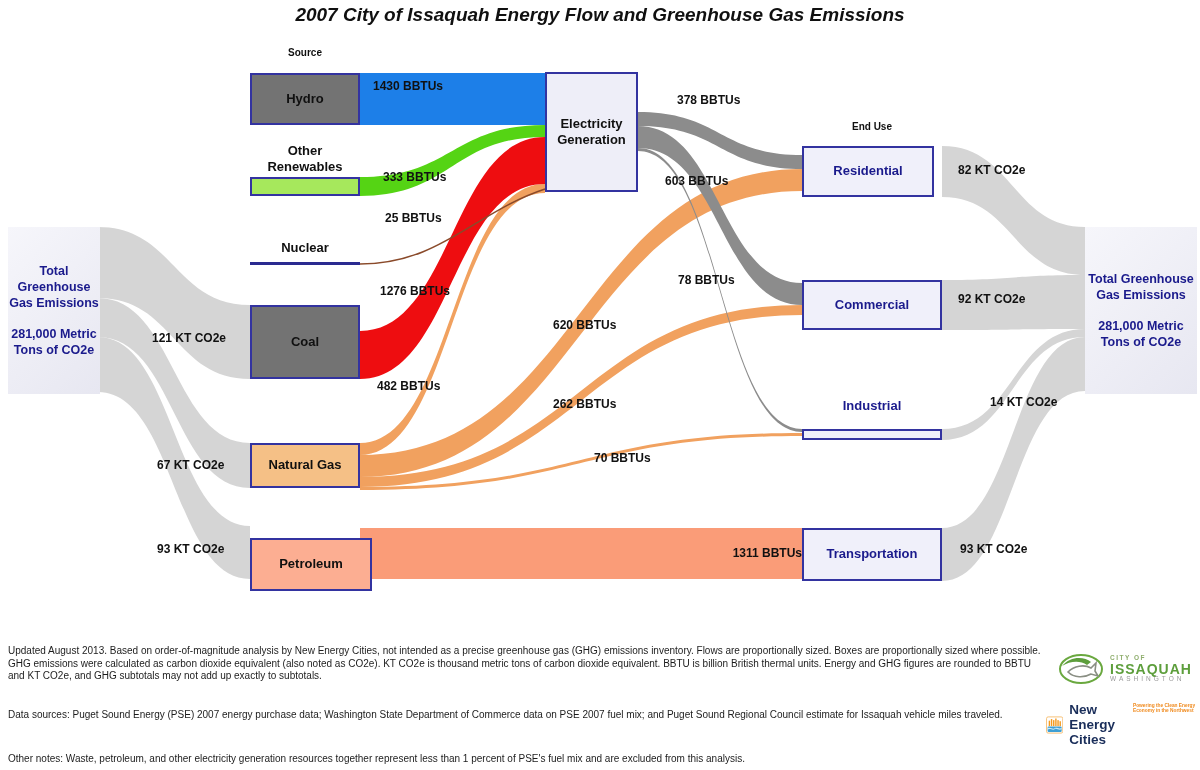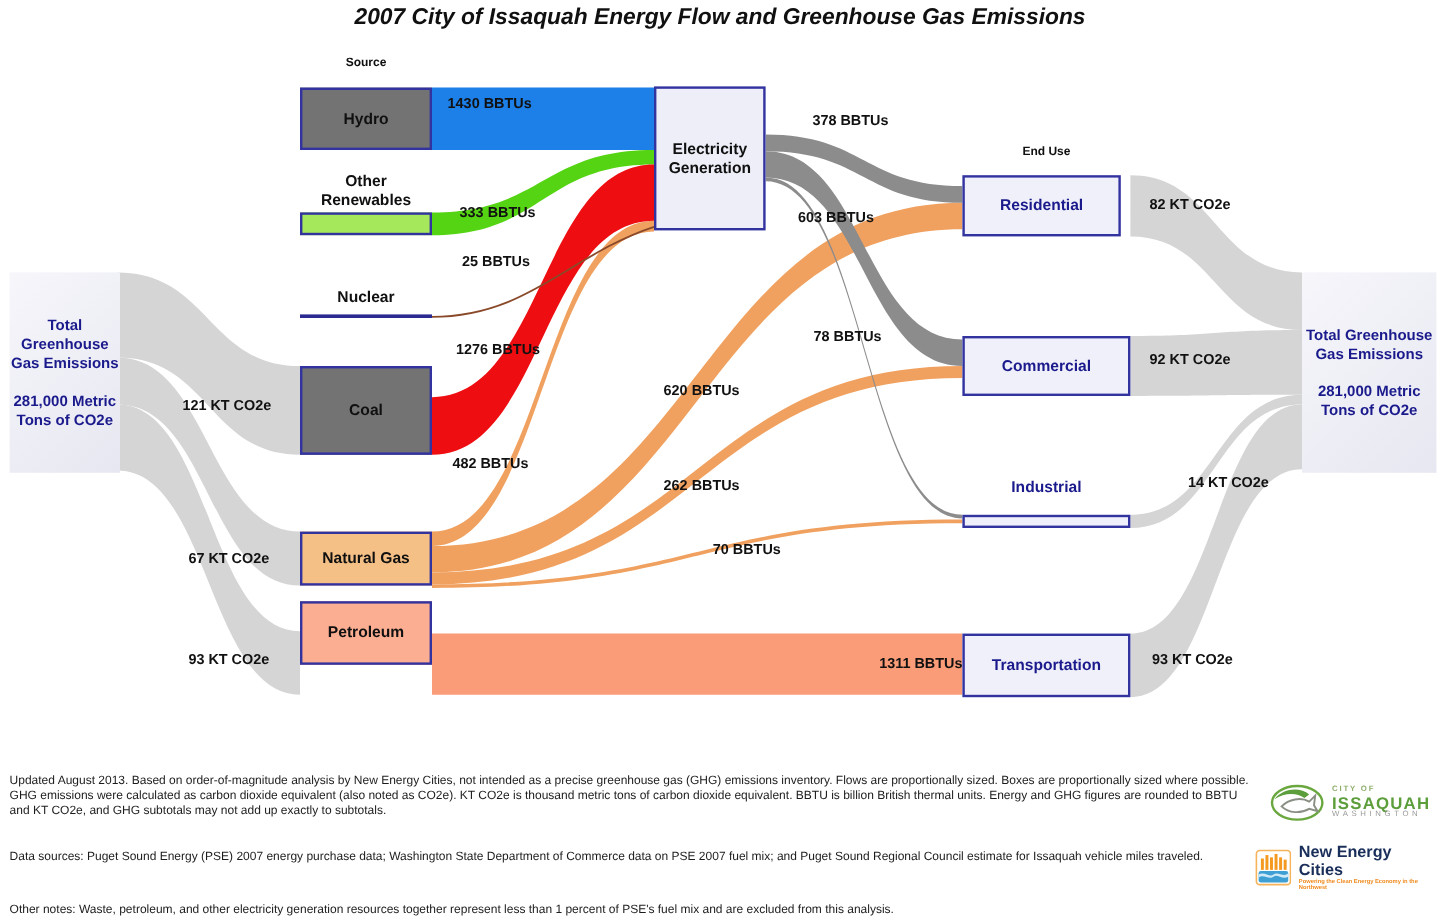--- a/index.html
+++ b/index.html
@@ -21,21 +21,21 @@
   .nodelabel{position:absolute;font-size:13px;font-weight:bold;color:#101010;
         text-align:center;line-height:1.2;}
   .nodelabel.navy{color:#1a1a8c;}
   .nucline{position:absolute;left:250px;top:262px;width:110px;height:3px;background:#2a2a90;}
   .foot{position:absolute;font-size:10px;color:#1c1c1c;line-height:1.27;width:1035px;left:8px;}
   .logo{position:absolute;display:flex;align-items:center;gap:6px;}
   .iss-text{display:flex;flex-direction:column;line-height:1.05;}
   .iss-cityof{font-size:6.5px;letter-spacing:1.5px;color:#8fae6d;font-weight:bold;}
   .iss-name{font-size:14px;font-weight:bold;color:#5d9e3c;letter-spacing:1px;}
   .iss-state{font-size:6.5px;letter-spacing:3px;color:#9a9a9a;}
-  .nec-text{display:flex;flex-direction:column;line-height:1.1;}
+  .nec-text{display:flex;line-height:1.1;}
   .nec-name{font-size:13.5px;font-weight:bold;color:#1a2e5a;}
   .nec-tag{font-size:4.8px;font-weight:bold;color:#f08a1d;}
 </style>
 </head>
 <body>
 
 <div id="stage">
 
   <div class="title">2007 City of Issaquah Energy Flow and Greenhouse Gas Emissions</div>
 
@@ -79,21 +79,21 @@
     <div>281,000 Metric Tons of CO2e</div>
   </div>
 
   <div class="node" style="left:250px;top:73px;width:110px;height:52px;background:#737373;">Hydro</div>
   <div class="nodelabel" style="left:250px;top:143px;width:110px;">Other Renewables</div>
   <div class="node" style="left:250px;top:177px;width:110px;height:19px;background:#a6e85c;"></div>
   <div class="nodelabel" style="left:250px;top:240px;width:110px;">Nuclear</div>
   <div class="nucline"></div>
   <div class="node" style="left:250px;top:305px;width:110px;height:74px;background:#737373;">Coal</div>
   <div class="node" style="left:250px;top:443px;width:110px;height:45px;background:#f5c086;">Natural Gas</div>
-  <div class="node" style="left:250px;top:501px;width:110px;height:53px;background:#fcae92;">Petroleum</div>
+  <div class="node" style="left:250px;top:538px;width:122px;height:53px;background:#fcae92;">Petroleum</div>
 
   <div class="node" style="left:545px;top:72px;width:93px;height:120px;background:#eeeef8;">Electricity Generation</div>
 
   <div class="node enduse" style="left:802px;top:146px;width:132px;height:51px;">Residential</div>
   <div class="node enduse" style="left:802px;top:280px;width:140px;height:50px;">Commercial</div>
   <div class="nodelabel navy" style="left:802px;top:398px;width:140px;">Industrial</div>
   <div class="node enduse" style="left:802px;top:429px;width:140px;height:11px;"></div>
   <div class="node enduse" style="left:802px;top:528px;width:140px;height:53px;">Transportation</div>
 
   <div class="lbl" style="left:373px;top:79px;">1430 BBTUs</div>

